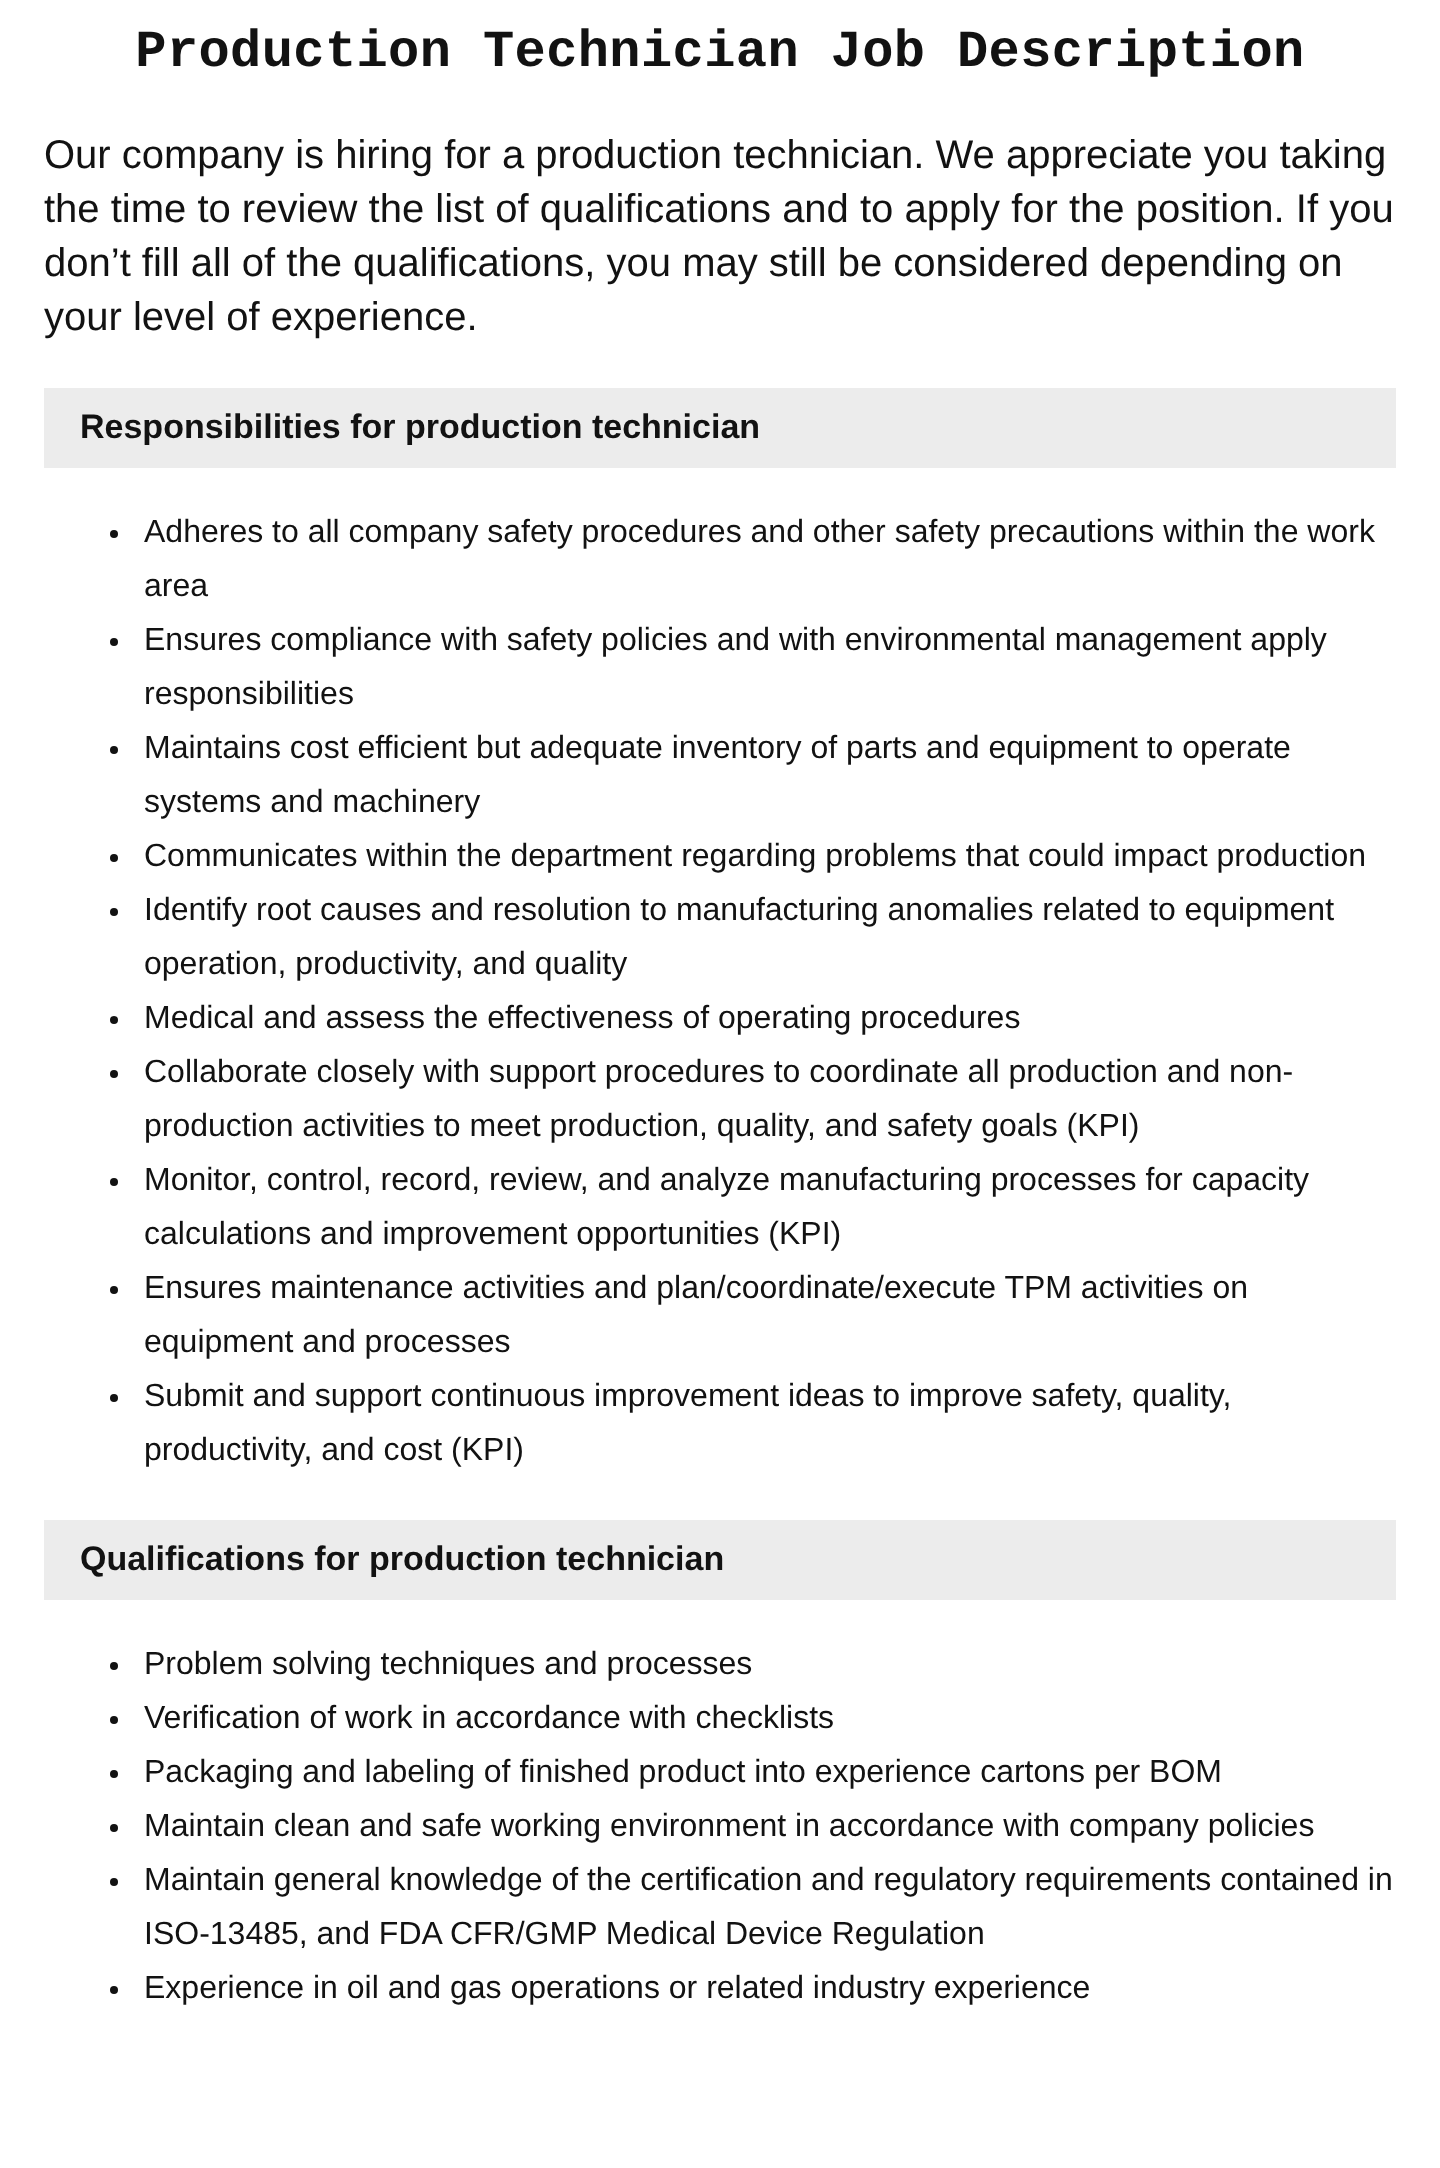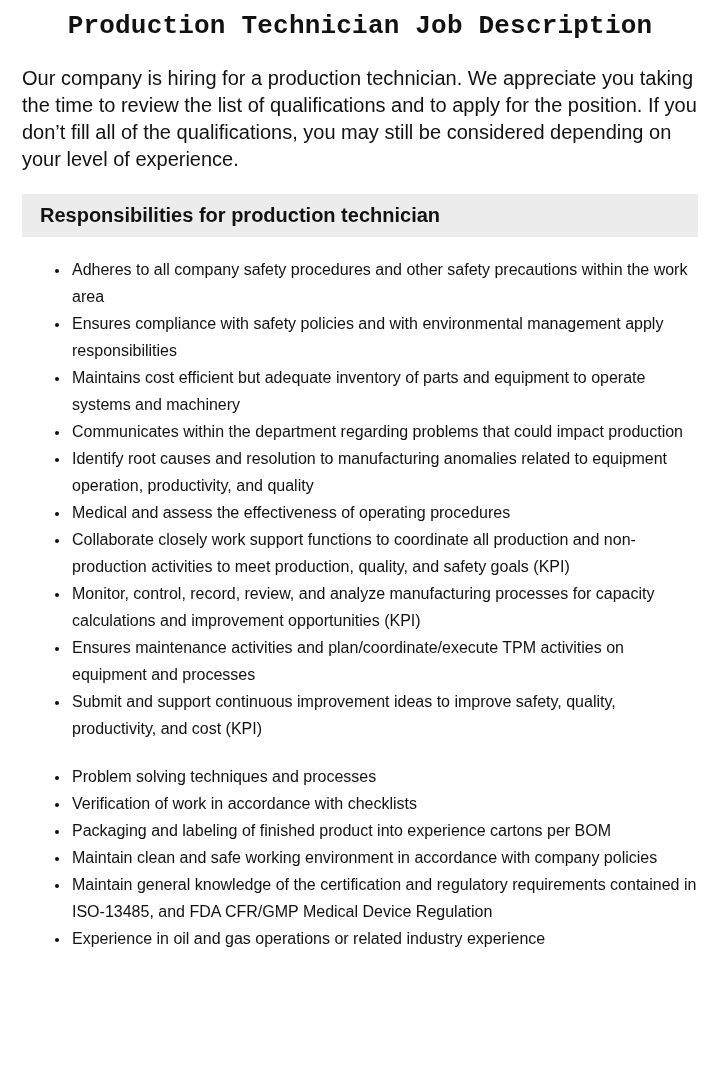--- a/index.html
+++ b/index.html
@@ -27,21 +27,21 @@
     font-family: Liberation Mono, monospace;
   }
   .intro {
     font-size: 20px;
     line-height: 27px;
     margin: 22px 0 0 0;
   }
   .section { margin-top: 21px; }
   .section-heading {
     background: #ececec;
-    font-size: 20px;
+    font-size: 17px;
     font-weight: 700;
     line-height: 1;
     padding: 11px 18px 12px 18px;
     margin: 0;
   }
   ul.bullet-list {
     margin: 19px 0 0 0;
     padding: 0 0 0 48px;
     list-style: disc outside;
   }
@@ -66,28 +66,29 @@
 
   <div class="section">
     <h2 class="section-heading">Responsibilities for production technician</h2>
     <ul class="bullet-list">
         <li>Adheres to all company safety procedures and other safety precautions within the work area</li>
         <li>Ensures compliance with safety policies and with environmental management apply responsibilities</li>
         <li>Maintains cost efficient but adequate inventory of parts and equipment to operate systems and machinery</li>
         <li>Communicates within the department regarding problems that could impact production</li>
         <li>Identify root causes and resolution to manufacturing anomalies related to equipment operation, productivity, and quality</li>
         <li>Medical and assess the effectiveness of operating procedures</li>
-        <li>Collaborate closely work support functions to coordinate all production and non-production activities to meet production, quality, and safety goals (KPI)</li>
+        <li>Collaborate closely with support procedures to coordinate all production and non-production activities to meet production, quality, and safety goals (KPI)</li>
         <li>Monitor, control, record, review, and analyze manufacturing processes for capacity calculations and improvement opportunities (KPI)</li>
         <li>Ensures maintenance activities and plan/coordinate/execute TPM activities on equipment and processes</li>
         <li>Submit and support continuous improvement ideas to improve safety, quality, productivity, and cost (KPI)</li>
       </ul>
   </div>
 
   <div class="section">
+    <h2 class="section-heading">Qualifications for production technician</h2>
     <ul class="bullet-list">
         <li>Problem solving techniques and processes</li>
         <li>Verification of work in accordance with checklists</li>
         <li>Packaging and labeling of finished product into experience cartons per BOM</li>
         <li>Maintain clean and safe working environment in accordance with company policies</li>
         <li>Maintain general knowledge of the certification and regulatory requirements contained in ISO-13485, and FDA CFR/GMP Medical Device Regulation</li>
         <li>Experience in oil and gas operations or related industry experience</li>
       </ul>
   </div>
 

